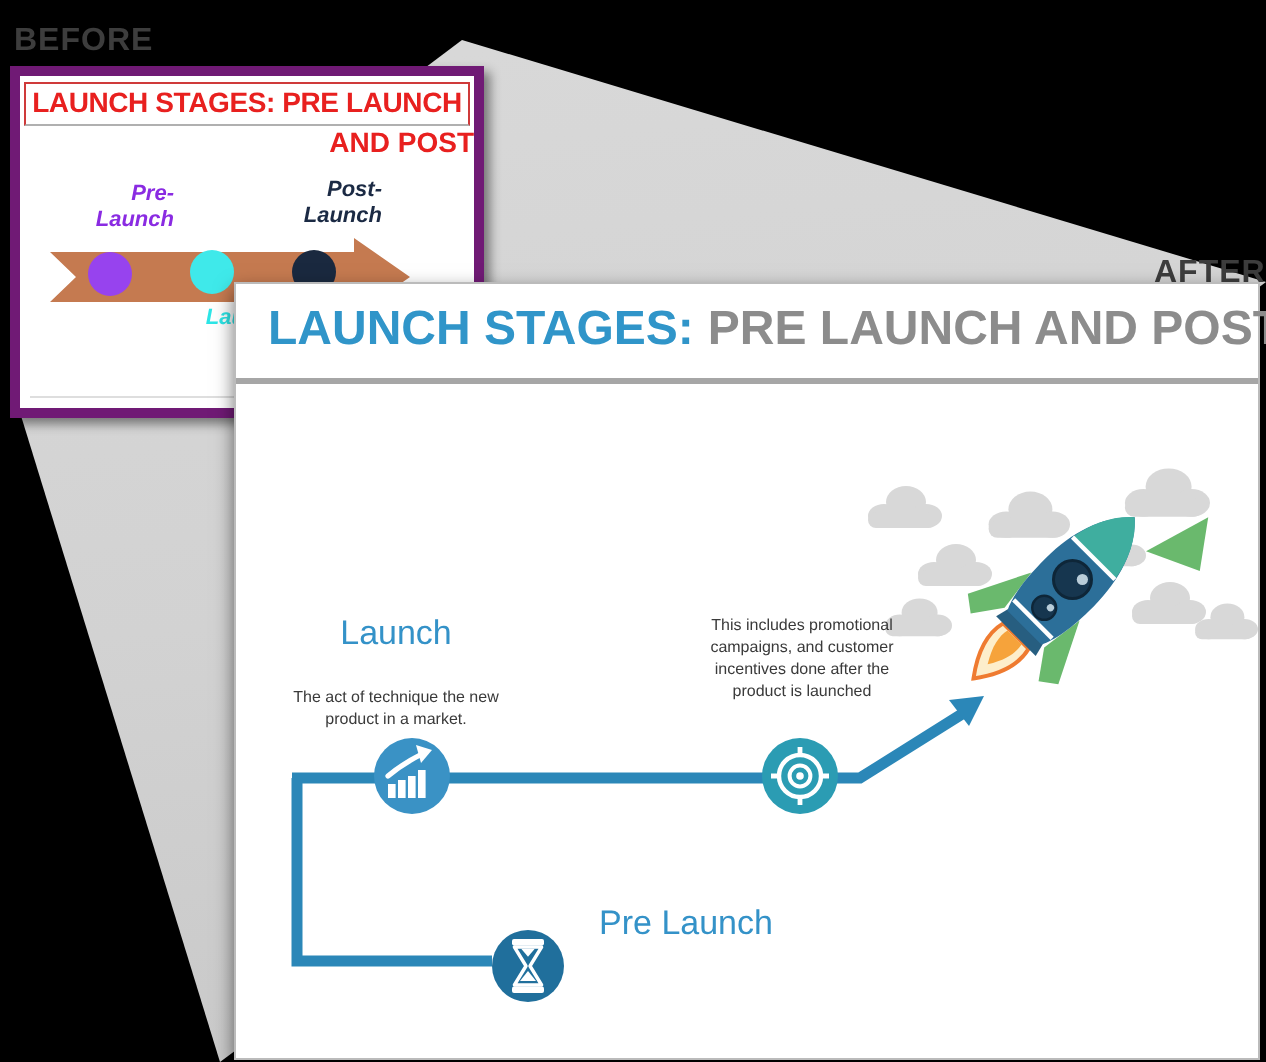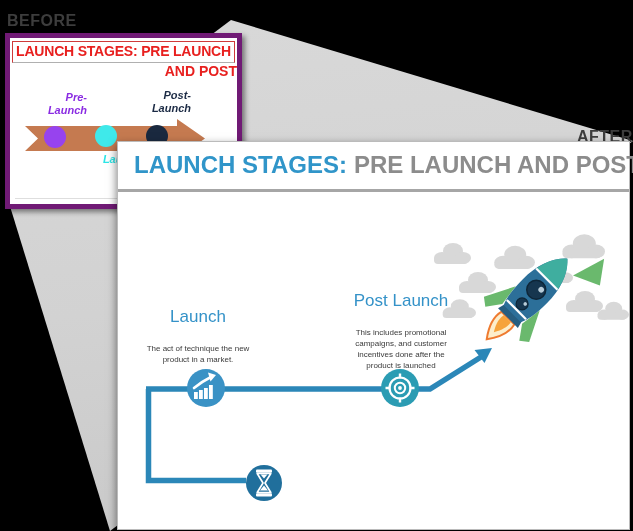--- a/index.html
+++ b/index.html
@@ -153,23 +153,23 @@
         <path d="M-3.4,-8.6 H3.4 L0,-4.6 Z" fill="#fff"></path>
       </g>
     </svg>
 
     <div class="abs node node-launch">
       <div class="heading">Launch</div>
       <div class="desc">The act of technique the new
 product in a market.</div>
     </div>
     <div class="abs node node-post">
-      <div class="heading">Post Launch</div>
       <div class="desc">This includes promotional
 campaigns, and customer
 incentives done after the
 product is launched</div>
     </div>
     <div class="abs node node-pre">
+      <div class="heading">Pre Launch</div>
     </div>
   </div>
 
 </div>
 
 </body></html>

